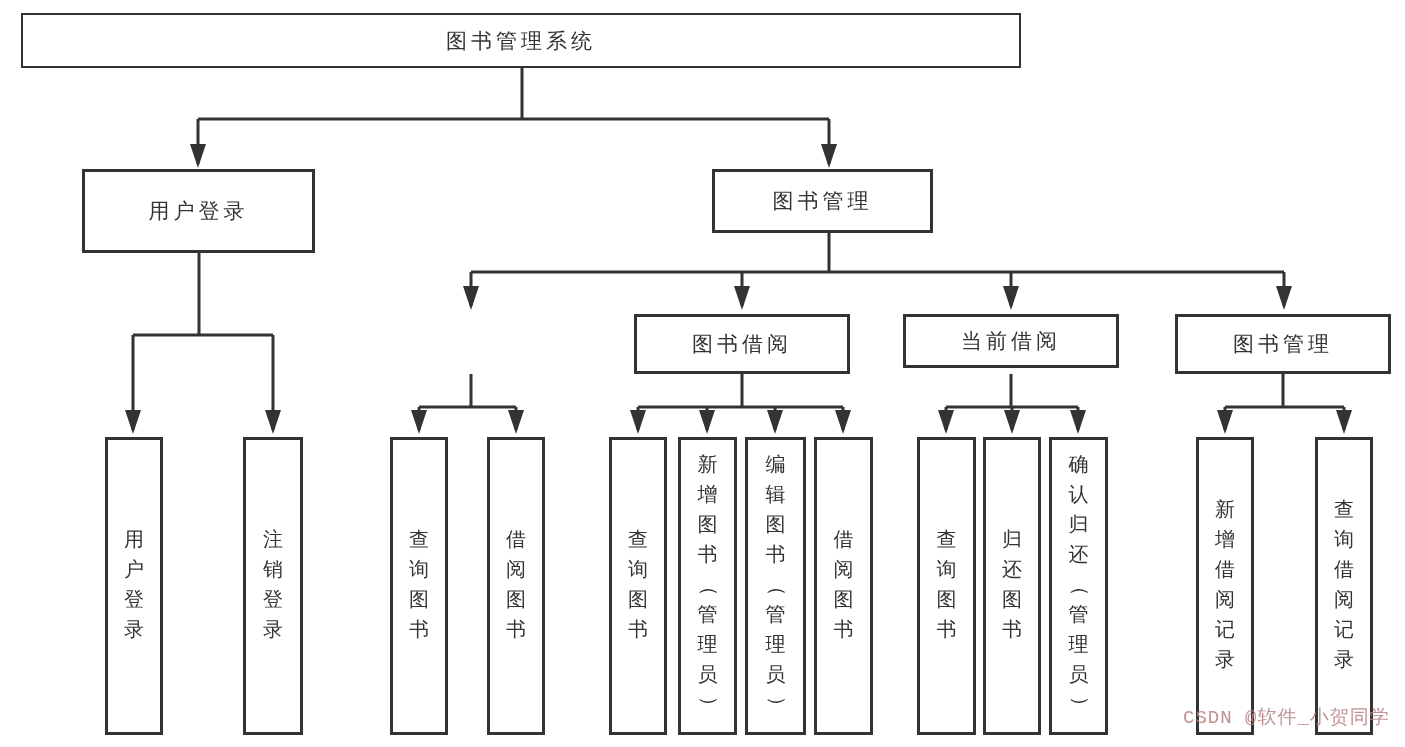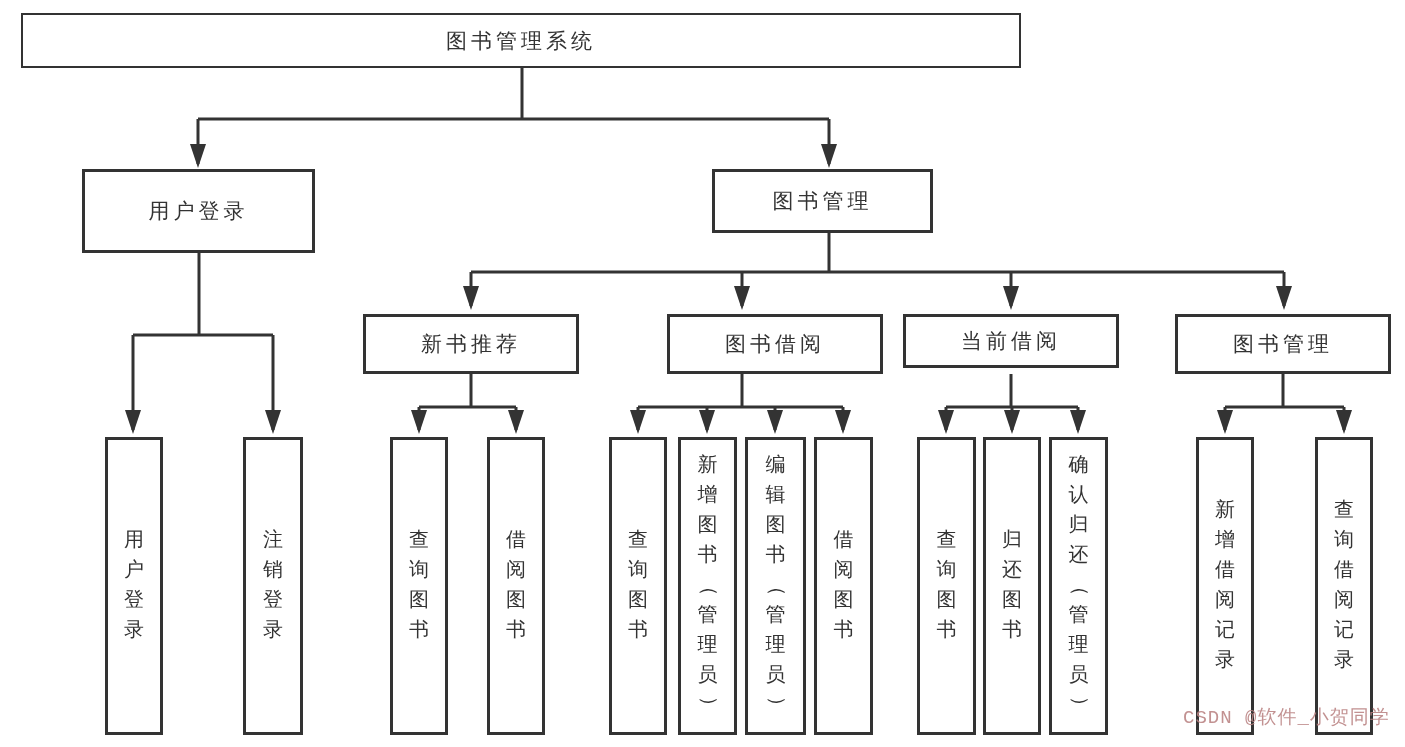--- a/index.html
+++ b/index.html
@@ -104,24 +104,21 @@
     <span>图书管理系统</span>
   </div>
 
   <div class="hnode" style="left:82px;top:169px;width:233px;height:84px;">
     <span>用户登录</span>
   </div>
   <div class="hnode" style="left:712px;top:169px;width:221px;height:64px;">
     <span>图书管理</span>
   </div>
 
-  <div class="hnode" style="left:363px;top:314px;width:216px;height:60px;">
-    <span>新书推荐</span>
-  </div>
-  <div class="hnode" style="left:634px;top:314px;width:216px;height:60px;margin-left:33px;">
+  <div class="hnode" style="left:634px;top:314px;width:216px;height:60px;">
     <span>图书借阅</span>
   </div>
   <div class="hnode" style="left:903px;top:314px;width:216px;height:54px;">
     <span>当前借阅</span>
   </div>
   <div class="hnode" style="left:1175px;top:314px;width:216px;height:60px;">
     <span>图书管理</span>
   </div>
 
   <div class="leaf" style="left:105px;width:58px;">

